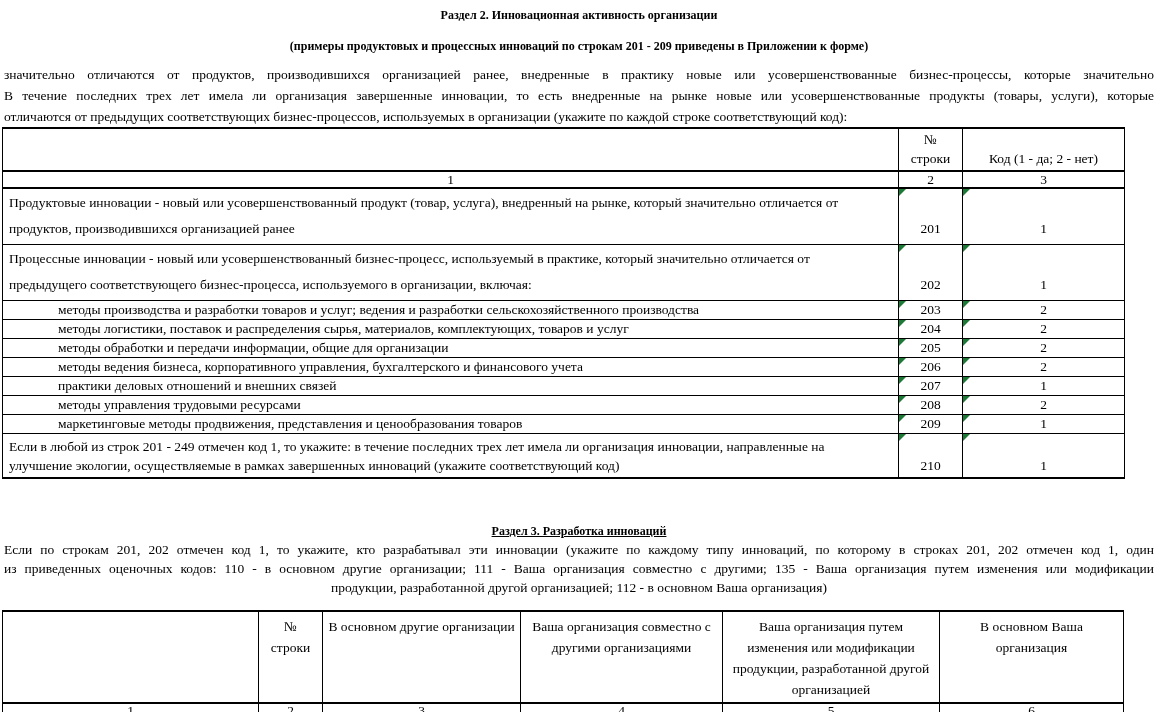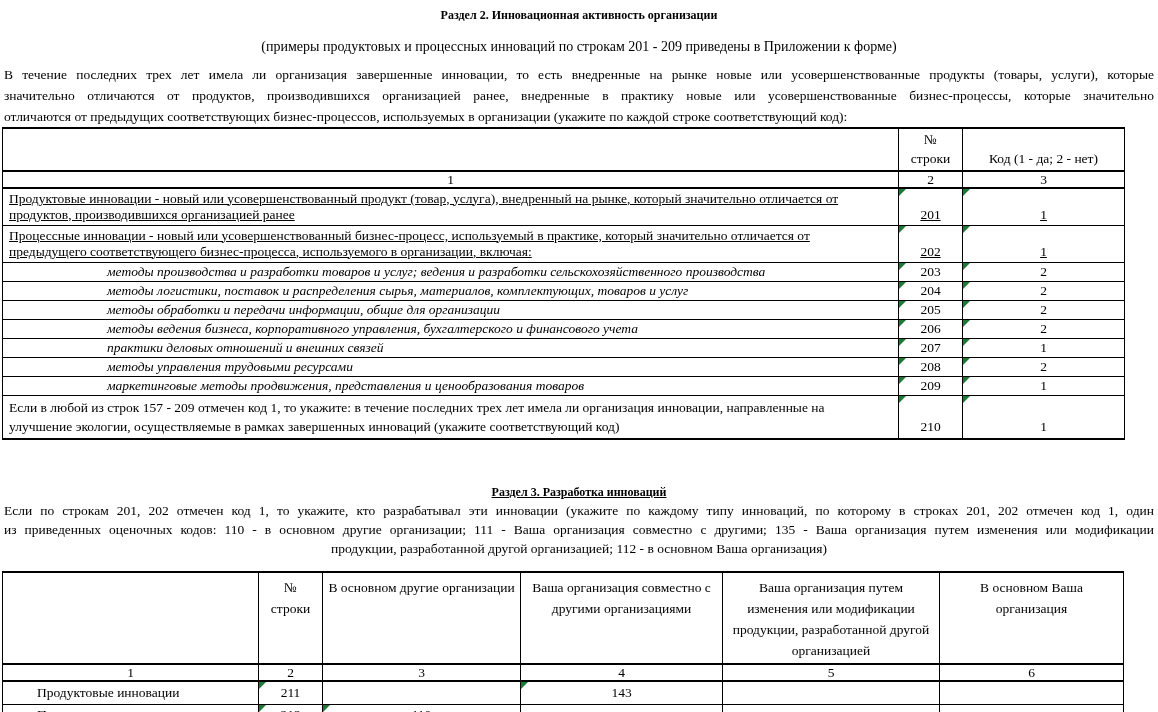--- a/index.html
+++ b/index.html
@@ -5,45 +5,45 @@
   :root { --flag-green:#1d7a36; }
   * { box-sizing: border-box; margin:0; padding:0; }
   html,body { background:#fff; }
   body {
     width:1158px; height:712px; overflow:hidden; position:relative;
     font-family:"Liberation Serif", serif; color:#000; font-size:13.5px;
   }
   .page { width:1158px; height:712px; padding-top:6px; }
 
   .title { text-align:center; font-weight:bold; font-size:12px; line-height:18px; }
-  .subtitle { text-align:center; font-weight:normal; font-size:14px; margin-top:14px; line-height:17px; }
+  .subtitle { text-align:center; font-weight:bold; font-size:12px; margin-top:14px; line-height:17px; }
 
   .intro { margin-top:9px; padding:0 4px; }
   .intro .ln { line-height:21px; text-align:justify; text-align-last:justify; }
   .intro .ln.last-left { text-align:right; text-align-last:left; }
   .intro3 { padding:0 4px; }
   .intro3 .ln { line-height:19px; text-align:justify; text-align-last:justify; }
   .intro3 .ln.last-center { text-align:center; text-align-last:center; }
 
   table { border-collapse:collapse; table-layout:fixed; margin-left:2px;
           border-top:2px solid #000; border-bottom:2px solid #000; }
   td { border:1px solid #000; font-size:13.5px; position:relative;
        vertical-align:bottom; padding:1px 4px 2px; overflow:hidden; }
   .c { text-align:center; }
   .pre { white-space:pre-line; }
 
   .t1 { width:1122px; }
   .t1 .hrow td { height:41px; line-height:19px; }
   .t1 .numrow td, .t2 .numrow td { height:17px; line-height:14px; vertical-align:middle;
        border-top:2px solid #000; border-bottom:2px solid #000; padding:0 4px; }
   .t1 .r1 td { height:18px; line-height:15px; }
-  .t1 .r2 td { height:37px; line-height:16px;text-decoration:underline; }
+  .t1 .r2 td { height:37px; line-height:26px; }
   .t1 .r3 td { height:44px; line-height:19px; }
   td.label { text-align:left; padding-left:6px; padding-right:10px; }
-  td.ind { padding-left:104px;font-style:italic; }
+  td.ind { padding-left:55px; }
 
   .t2 { width:1121px; margin-top:0; }
   .t2 .hrow td { height:86px; vertical-align:top; text-align:center; padding-top:4px; line-height:21px; }
   .t2 .drow td { height:23px; line-height:17px; padding-bottom:3px;margin-top:28px; }
   .t2 td.label { padding-left:34px; }
 
   
   .flag::before { content:""; position:absolute; top:0; left:0; width:0; height:0;
     border-top:7px solid var(--flag-green); border-right:7px solid transparent; }
 
@@ -51,22 +51,22 @@
 </style>
 </head>
 <body>
 
 <div class="page">
 
   <div class="title">Раздел 2. Инновационная активность организации</div>
   <div class="subtitle">(примеры продуктовых и процессных инноваций по строкам 201 - 209 приведены в Приложении к форме)</div>
 
   <div class="intro">
+    <div class="ln">значительно отличаются от продуктов, производившихся организацией ранее, внедренные в практику новые или усовершенствованные бизнес-процессы, которые значительно</div>
     <div class="ln">В течение последних трех лет имела ли организация завершенные инновации, то есть внедренные на рынке новые или усовершенствованные продукты (товары, услуги), которые</div>
-    <div class="ln">значительно отличаются от продуктов, производившихся организацией ранее, внедренные в практику новые или усовершенствованные бизнес-процессы, которые значительно</div>
     <div class="ln last-left">отличаются от предыдущих соответствующих бизнес-процессов, используемых в организации  (укажите по каждой строке соответствующий код):</div>
   </div>
 
   <table class="t1">
     <colgroup>
         <col style="width:896px">
         <col style="width:64px">
         <col style="width:162px">
       </colgroup>
     <tbody>
@@ -120,21 +120,21 @@
       <td class="label ind">методы управления трудовыми ресурсами</td>
       <td class="c flag">208</td>
       <td class="c flag">2</td>
     </tr>
     <tr class="r1">
       <td class="label ind">маркетинговые методы продвижения, представления и ценообразования товаров</td>
       <td class="c flag">209</td>
       <td class="c flag">1</td>
     </tr>
     <tr class="r3">
-      <td class="label">Если в любой из строк 157 - 209 отмечен код 1, то укажите: в течение последних трех лет имела ли организация инновации, направленные на улучшение экологии, осуществляемые в рамках завершенных инноваций (укажите соответствующий код)</td>
+      <td class="label">Если в любой из строк 201 - 249 отмечен код 1, то укажите: в течение последних трех лет имела ли организация инновации, направленные на улучшение экологии, осуществляемые в рамках завершенных инноваций (укажите соответствующий код)</td>
       <td class="c flag">210</td>
       <td class="c flag">1</td>
     </tr>
   </tbody>
     </table>
 
   <div class="title titles3">Раздел 3. Разработка инноваций</div>
 
   <div class="intro3">
     <div class="ln">Если по строкам 201, 202  отмечен код 1, то укажите, кто разрабатывал эти инновации (укажите по каждому типу инноваций, по которому в строках 201, 202 отмечен код 1, один</div>

